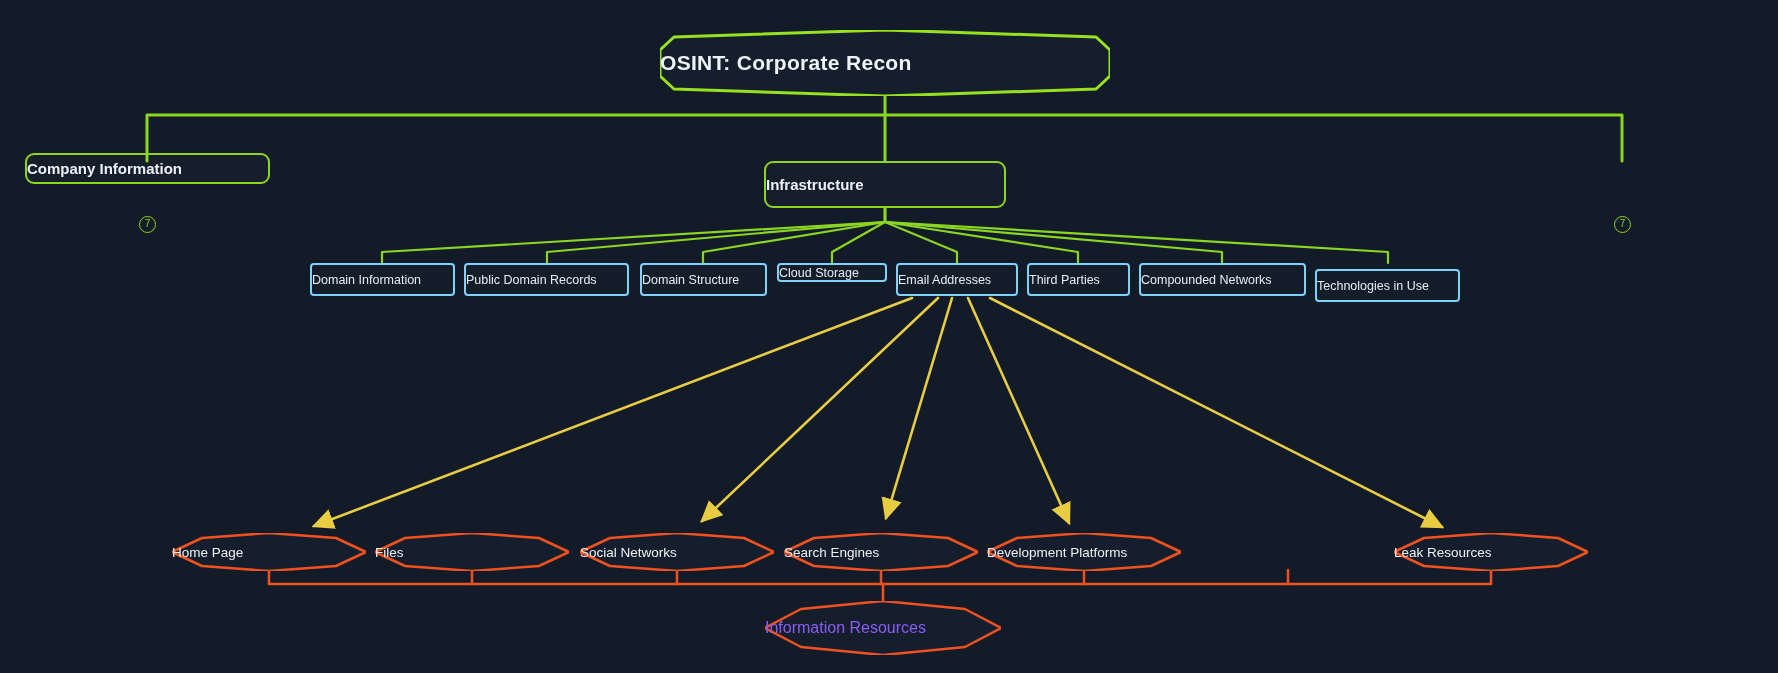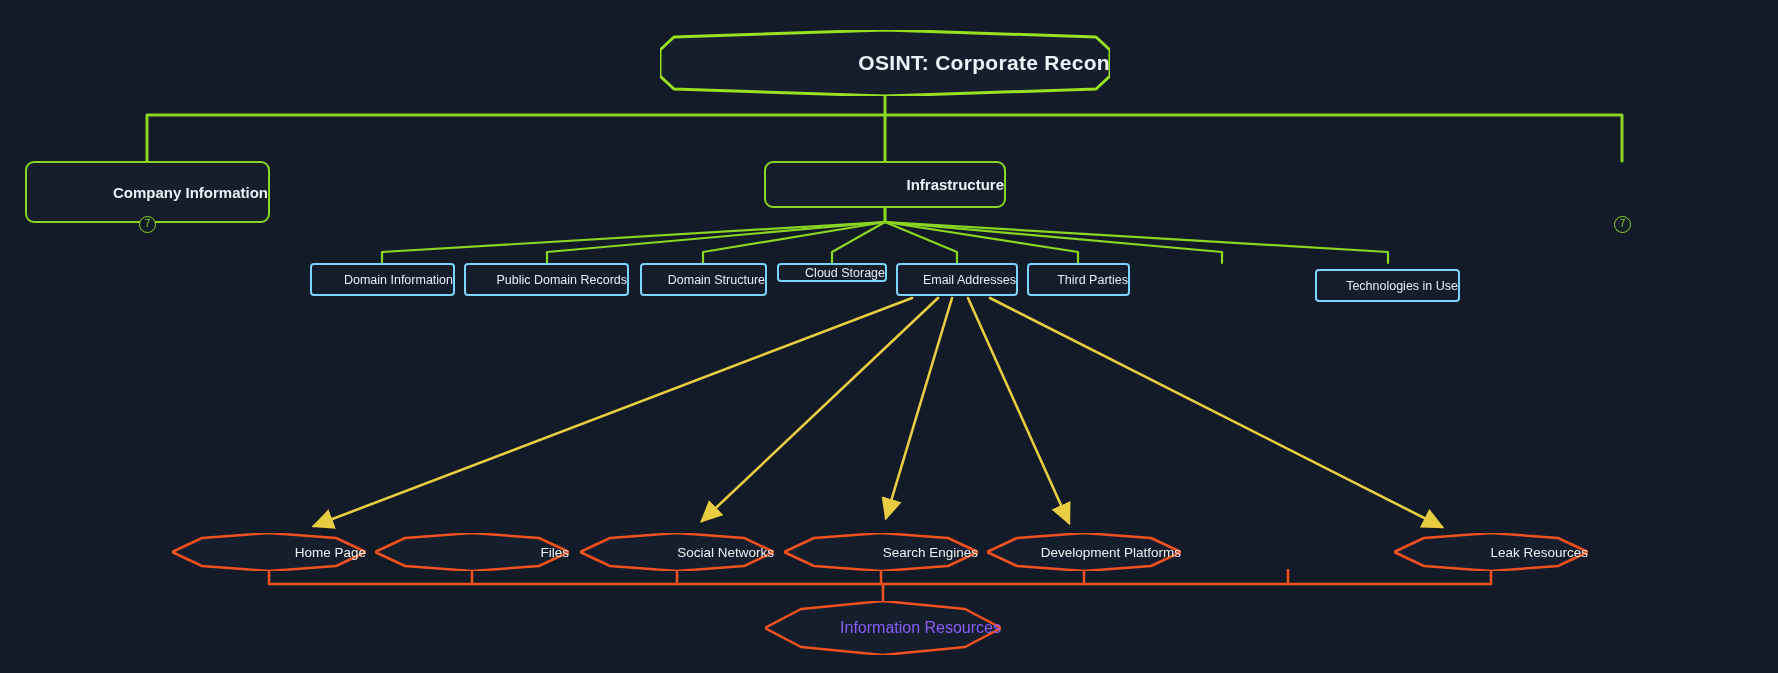--- a/index.html
+++ b/index.html
@@ -3,21 +3,21 @@
 <meta charset="utf-8">
 <style>
   * { margin:0; padding:0; box-sizing:border-box; }
   html,body { background:#0d1420; }
   body { font-family:"Liberation Sans", sans-serif; }
   .canvas {
     position:relative; width:1778px; height:673px;
     background:#131b28; overflow:hidden;
   }
   .layer { position:absolute; left:0; top:0; pointer-events:none; }
-  .node { position:absolute; display:flex; align-items:center; justify-content:flex-end; cursor:default; }
+  .node { position:absolute; display:flex; align-items:center; justify-content:flex-start; cursor:default; }
   .hex svg.shape { position:absolute; left:0; top:0; width:100%; height:100%; }
   .hex .label { position:relative; z-index:1; white-space:nowrap; }
   .root-node .label { color:#eef3f8; font-size:21px; font-weight:bold; letter-spacing:.3px; }
   .branch-box {
     border:2px solid #8bd622; border-radius:9px; background:rgba(255,255,255,0.015);
     color:#eaf0f6; font-size:15px; font-weight:bold; white-space:nowrap;
   }
   .child-box {
     border:2px solid #7dd3fc; border-radius:4px; background:rgba(255,255,255,0.01);
     color:#e6ecf3; font-size:12.5px; white-space:nowrap;
@@ -76,21 +76,21 @@
     </g>
   </svg>
 
   <div class="node hex root-node" style="left:660px;top:30px;width:450px;height:66px">
     <svg class="shape" viewBox="0 0 450 66">
       <polygon points="0,20 14,7 225,0 436,7 450,20 450,46 436,59 225,66 14,59 0,46" fill="#151e2c" stroke="#97e11f" stroke-width="3" stroke-linejoin="round"></polygon>
     </svg>
     <span class="label">OSINT: Corporate Recon</span>
   </div>
 
-  <div class="node branch-box" style="left:25px;top:161px;width:245px;height:62px">
+  <div class="node branch-box" style="left:25px;top:153px;width:245px;height:31px">
     <span>Company Information</span>
   </div>
   <div class="badge" style="left:139px;top:216px">7</div>
 
   <div class="node branch-box" style="left:764px;top:161px;width:242px;height:47px">
     <span>Infrastructure</span>
   </div>
 
   <div class="badge" style="left:1614px;top:216px">7</div>
 
@@ -104,20 +104,23 @@
     <span>Domain Structure</span>
   </div>
   <div class="node child-box" style="left:777px;top:263px;width:110px;height:19px">
     <span>Cloud Storage</span>
   </div>
   <div class="node child-box" style="left:896px;top:263px;width:122px;height:33px">
     <span>Email Addresses</span>
   </div>
   <div class="node child-box" style="left:1027px;top:263px;width:103px;height:33px">
     <span>Third Parties</span>
+  </div>
+  <div class="node child-box" style="left:1139px;top:263px;width:167px;height:33px">
+    <span>Compounded Networks</span>
   </div>
   <div class="node child-box" style="left:1315px;top:269px;width:145px;height:33px">
     <span>Technologies in Use</span>
   </div>
 
   <div class="node hex orange-node" style="left:375px;top:533px;width:194px;height:38px">
     <svg class="shape" viewBox="0 0 194 38">
       <polygon points="0,19 30,5 97,0 164,5 194,19 164,33 97,38 30,33" fill="#151e2c" stroke="#f0511f" stroke-width="2.5" stroke-linejoin="round"></polygon>
     </svg>
     <span class="label">Files</span>

